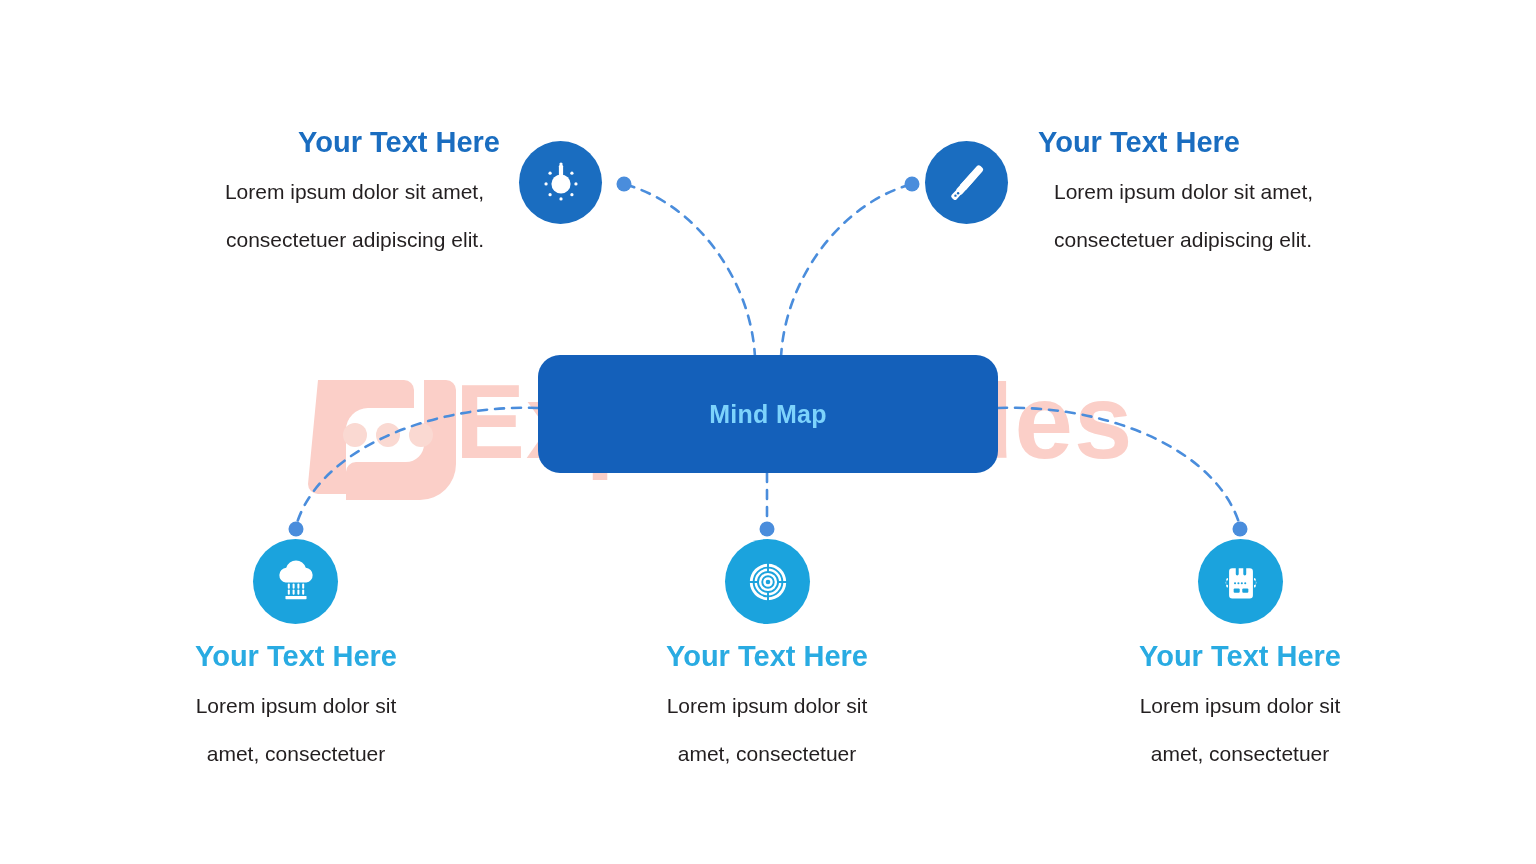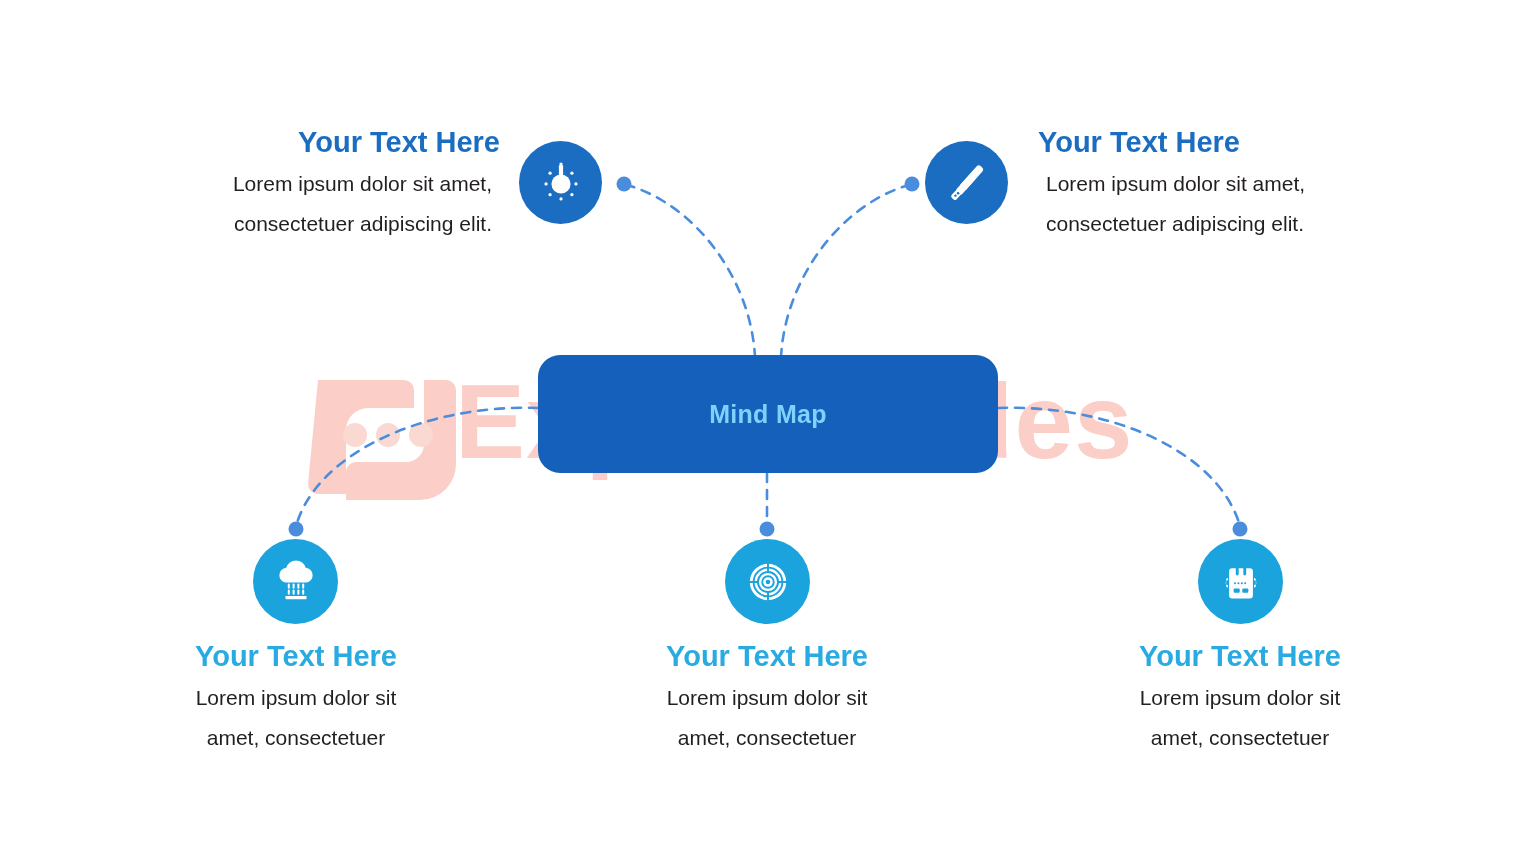--- a/index.html
+++ b/index.html
@@ -106,21 +106,21 @@
   }
   .node-title.dark {
     color: #1a6dc0;
   }
   .node-title.light {
     color: #29abe2;
   }
   .node-desc {
     font-size: 21px;
     color: #231f20;
-    margin: 8px;
+    margin: 16px;
     line-height: 1.52;
   }
   .align-right { text-align: right; }
   .align-left  { text-align: left; }
   .align-center{ text-align: center; }
 </style>
 </head>
 <body>
 
 <div id="slide">

